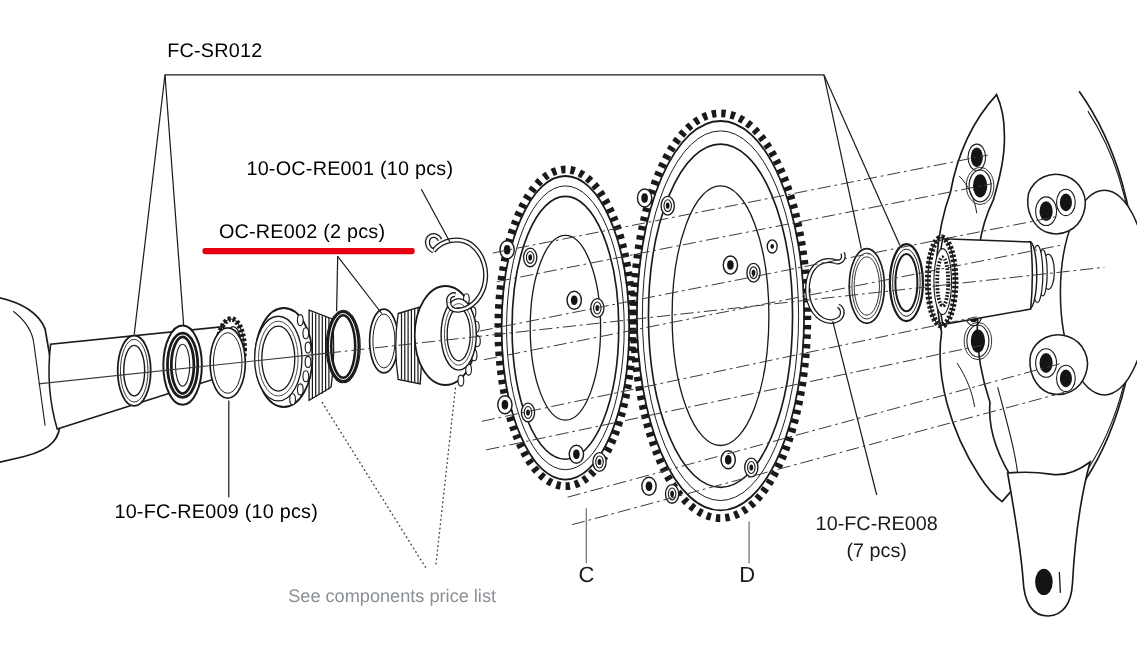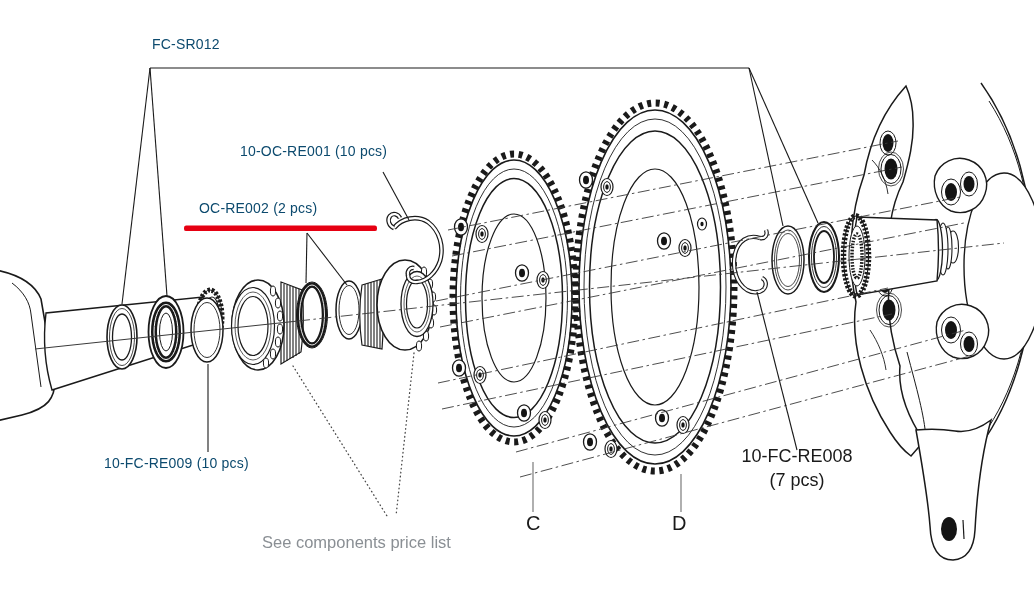--- a/index.html
+++ b/index.html
@@ -1,22 +1,22 @@
 <!DOCTYPE html>
 <html><head>
 <meta charset="utf-8">
 <style>
   html,body { margin:0; padding:0; background:#ffffff; }
   .stage {
     position:relative; width:1034px; height:596px; background:#ffffff;
     font-family:"Liberation Sans", sans-serif; color:#1a1a1a; overflow:hidden;
   }
   .stage svg { position:absolute; left:0; top:0; }
-  .callout { position:absolute; font-size:14px; letter-spacing:0.2px; white-space:nowrap; color:#0c4a6e; }
-  .re008 { position:absolute; left:712px; top:444px; width:170px; text-align:center;
+  .callout { position:absolute; font-size:18px; letter-spacing:0.2px; white-space:nowrap; color:#000000; }
+  .re008 { position:absolute; left:712px; top:464px; width:170px; text-align:center;
            font-size:18px; line-height:24px; }
   .cd-label { position:absolute; font-size:20px; }
   .note-block { position:absolute; left:262px; top:533px; width:256px; text-align:left;
                 color:#8a8f94; font-size:16.5px; line-height:19px; }
   
   .ln { stroke:#1a1a1a; fill:none; }
   .wh { stroke:#1a1a1a; fill:#ffffff; }
   .bk { fill:#141414; stroke:none; }
   .whl{ stroke:#ffffff; fill:none; }
   .axis { stroke:#3a3a3a; fill:none; }
@@ -298,21 +298,21 @@
     <path class="gleader" stroke-width="1.1" d="M 681,474 L 681,512"></path>
     <path class="dots" stroke-width="1.3" stroke-dasharray="0.6 3.4" stroke-linecap="round" d="M 293,366 L 387,516"></path>
     <path class="dots" stroke-width="1.3" stroke-dasharray="0.6 3.4" stroke-linecap="round" d="M 414,353 L 396,516"></path>
   </g>
 
   <rect x="184" y="225.5" width="193" height="5.6" rx="2.2" fill="#e60012"></rect>
 </svg>
 
   <div class="callout" style="left:152px; top:36px;">FC-SR012</div>
 
-  <div class="callout" style="left:240px; top:143px;">10-OC-RE001 (10 pcs)</div>
+  <div class="callout" style="left:224px; top:143px;">10-OC-RE001 (10 pcs)</div>
 
   <div class="callout" style="left:199px; top:200px;">OC-RE002 (2 pcs)</div>
 
   <div class="callout" style="left:104px; top:455px;">10-FC-RE009 (10 pcs)</div>
 
   <div class="re008">
     <div>10-FC-RE008</div>
     <div>(7 pcs)</div>
   </div>
 

